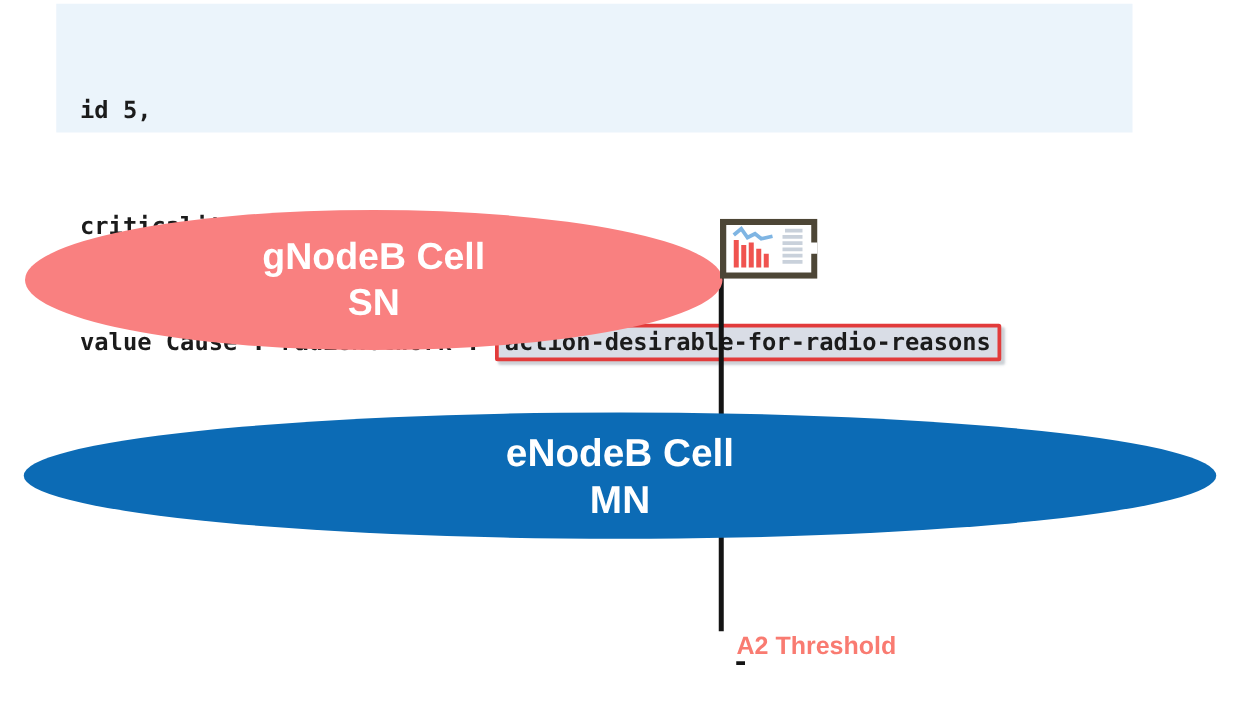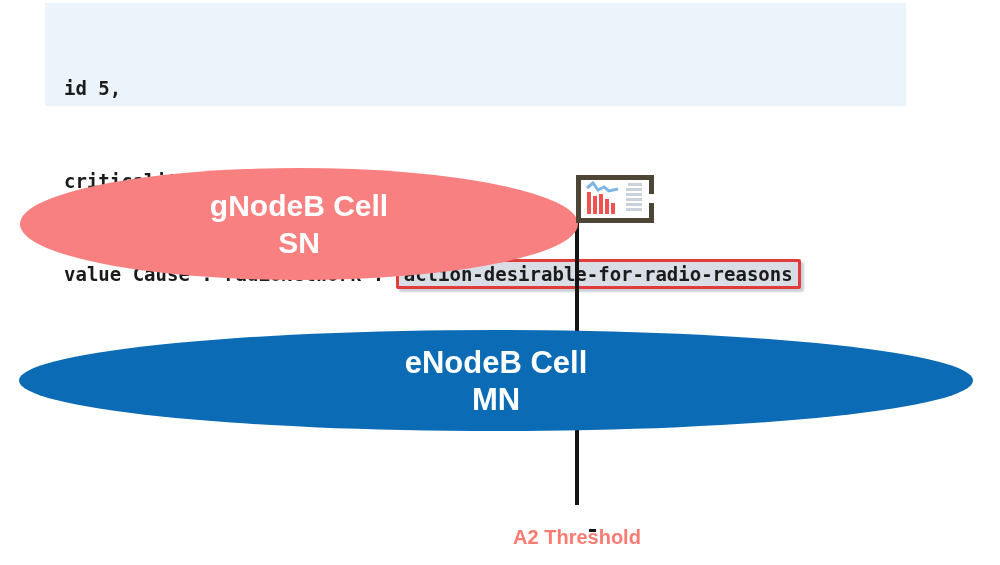--- a/index.html
+++ b/index.html
@@ -97,27 +97,26 @@
     height: 48px;
     z-index: 2;
   }
 
   
   .threshold-label {
     position: absolute;
     left: 437px;
     top: 505px;
     width: 280px;
-    text-align: center;
+    text-align: right;
     color: #F97B71;
     font-weight: bold;
     font-size: 20px;
     line-height: 24px;
     z-index: 2;
-    margin-top: 20px;
   }
 </style>
 </head>
 <body>
 
 <div class="canvas">
 
   <div class="code-block">
     <div class="code-line">id 5,</div>
     <div class="code-line">criticality ignore,</div>

